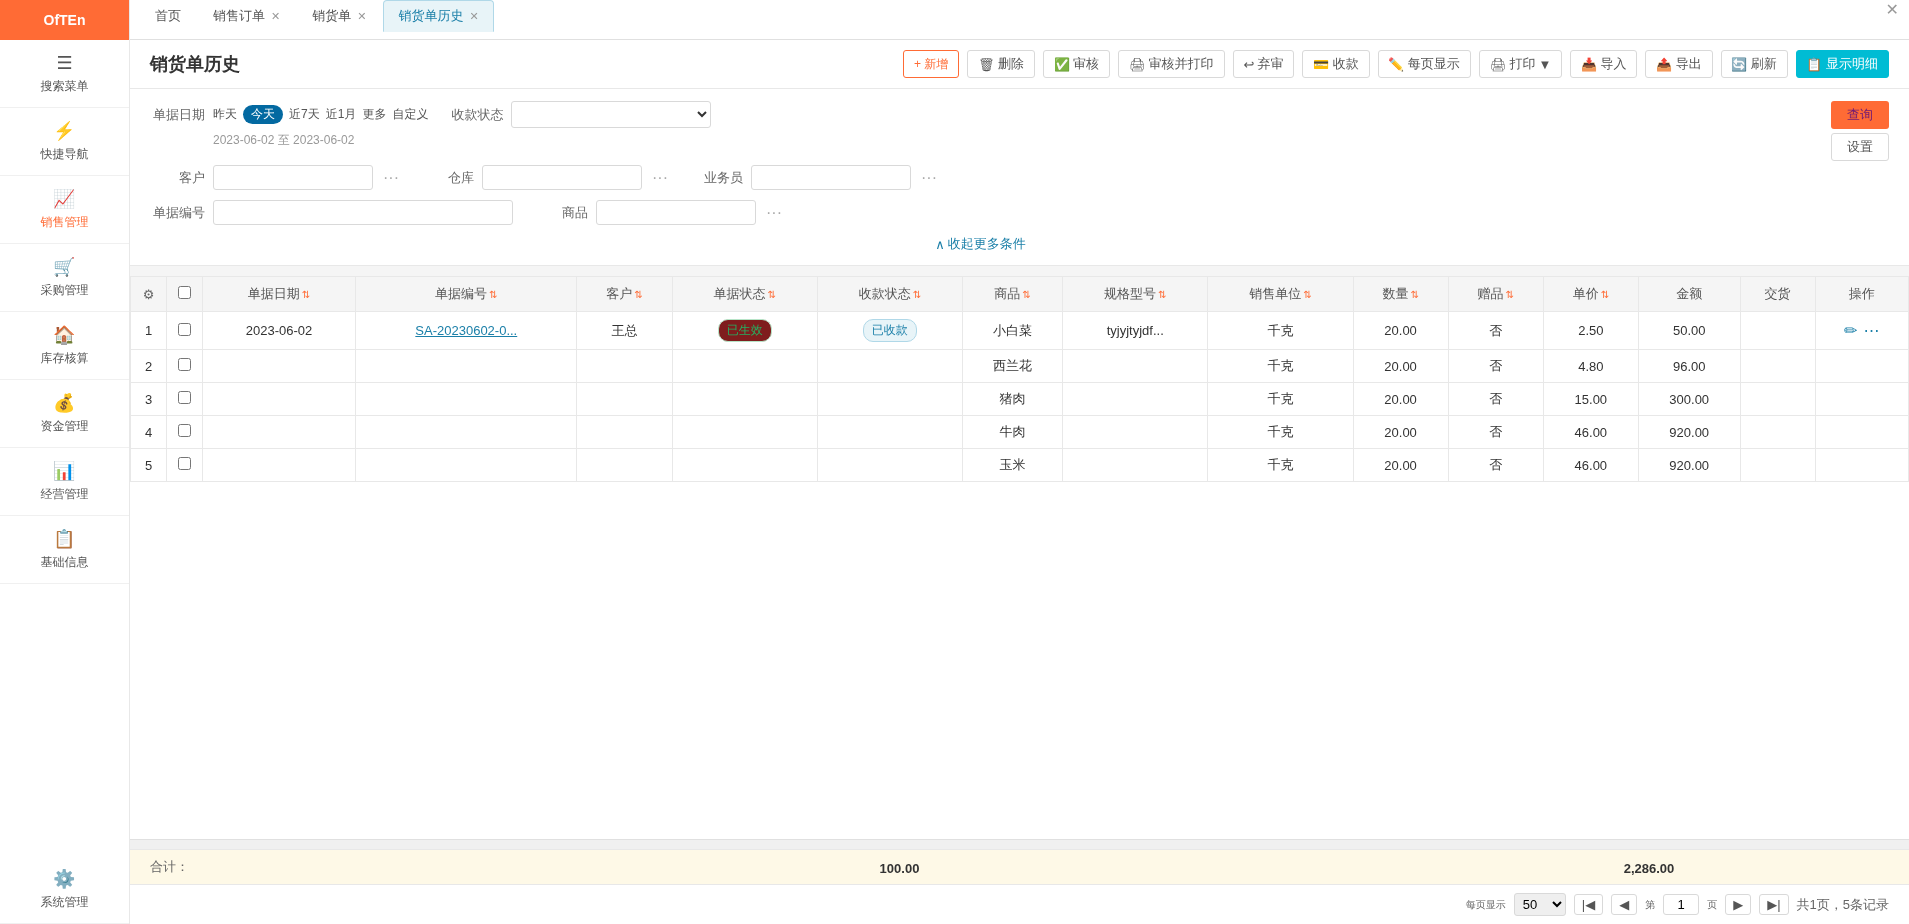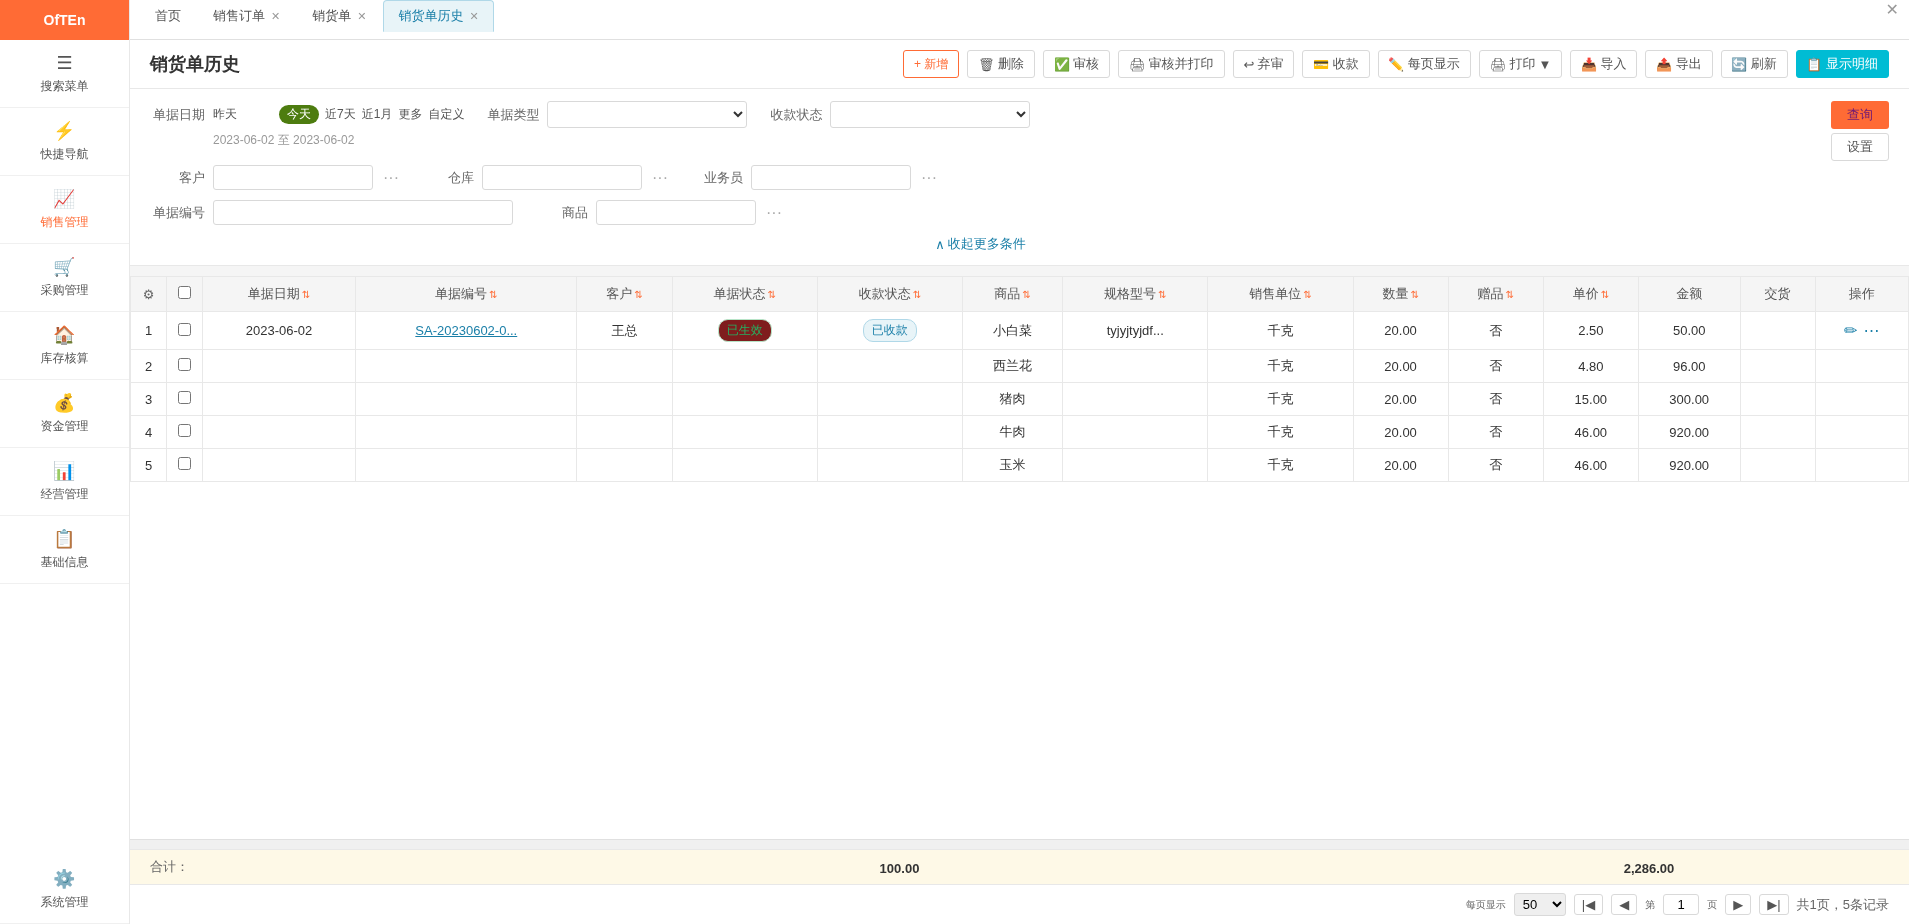--- a/index.html
+++ b/index.html
@@ -39,21 +39,21 @@
     
     .filter-area { background: #fff; padding: 12px 20px; border-bottom: 1px solid #e8e8e8; }
     .filter-row { display: flex; align-items: center; gap: 20px; margin-bottom: 10px; flex-wrap: wrap; }
     .filter-item { display: flex; align-items: center; gap: 8px; }
     .filter-label { color: #666; white-space: nowrap; font-size: 13px; min-width: 55px; text-align: right; }
     .filter-input { border: 1px solid #d9d9d9; border-radius: 3px; padding: 4px 8px; width: 160px; color: #333; font-size: 13px; }
     .filter-select { border: 1px solid #d9d9d9; border-radius: 3px; padding: 4px 8px; width: 200px; color: #333; font-size: 13px; background: #fff; }
     .filter-dots { color: #aaa; cursor: pointer; font-size: 16px; margin-left: 2px; }
     .date-shortcuts { display: flex; align-items: center; gap: 6px; }
     .date-shortcut { color: #555; cursor: pointer; font-size: 12px; }
-    .date-shortcut.active { background: #4d7c0f; color: white; border-radius: 10px; padding: 1px 8px; margin-left: 36px; }
+    .date-shortcut.active { background: #0369a1; color: white; border-radius: 10px; padding: 1px 8px; }
     .date-range { color: #999; font-size: 12px; }
     .collapse-btn { color: #1a7fa8; cursor: pointer; font-size: 12px; display: flex; align-items: center; gap: 3px; margin: 4px auto 0; text-align: center; width: fit-content; }
 
     
     .query-settings { display: flex; flex-direction: column; gap: 4px; }
     .btn-query { background: #ff6b35; color: #701a75; border: none; border-radius: 3px; padding: 5px 16px; cursor: pointer; font-size: 13px; }
     .btn-settings { background: #fff; color: #555; border: 1px solid #d9d9d9; border-radius: 3px; padding: 4px 12px; cursor: pointer; font-size: 13px; }
 
     
     .table-area { flex: 1; background: #fff; margin: 10px 0 0 0; overflow: auto; }
@@ -220,24 +220,20 @@
             <div class="filter-item">
               <span class="filter-label">单据日期</span>
               <div class="date-shortcuts">
                 <span class="date-shortcut">昨天</span>
                 <span class="date-shortcut active">今天</span>
                 <span class="date-shortcut">近7天</span>
                 <span class="date-shortcut">近1月</span>
                 <span class="date-shortcut">更多</span>
                 <span class="date-shortcut">自定义</span>
               </div>
-            </div>
-            <div class="filter-item">
-              <span class="filter-label">单据类型</span>
-              <select class="filter-select"></select>
             </div>
             <div class="filter-item">
               <span class="filter-label">收款状态</span>
               <select class="filter-select"></select>
             </div>
           </div>
 
           <div class="filter-row" style="margin-top:-6px; margin-bottom:16px;align-items:flex-end;">
             <div class="filter-item">
               <span class="filter-label"></span>

